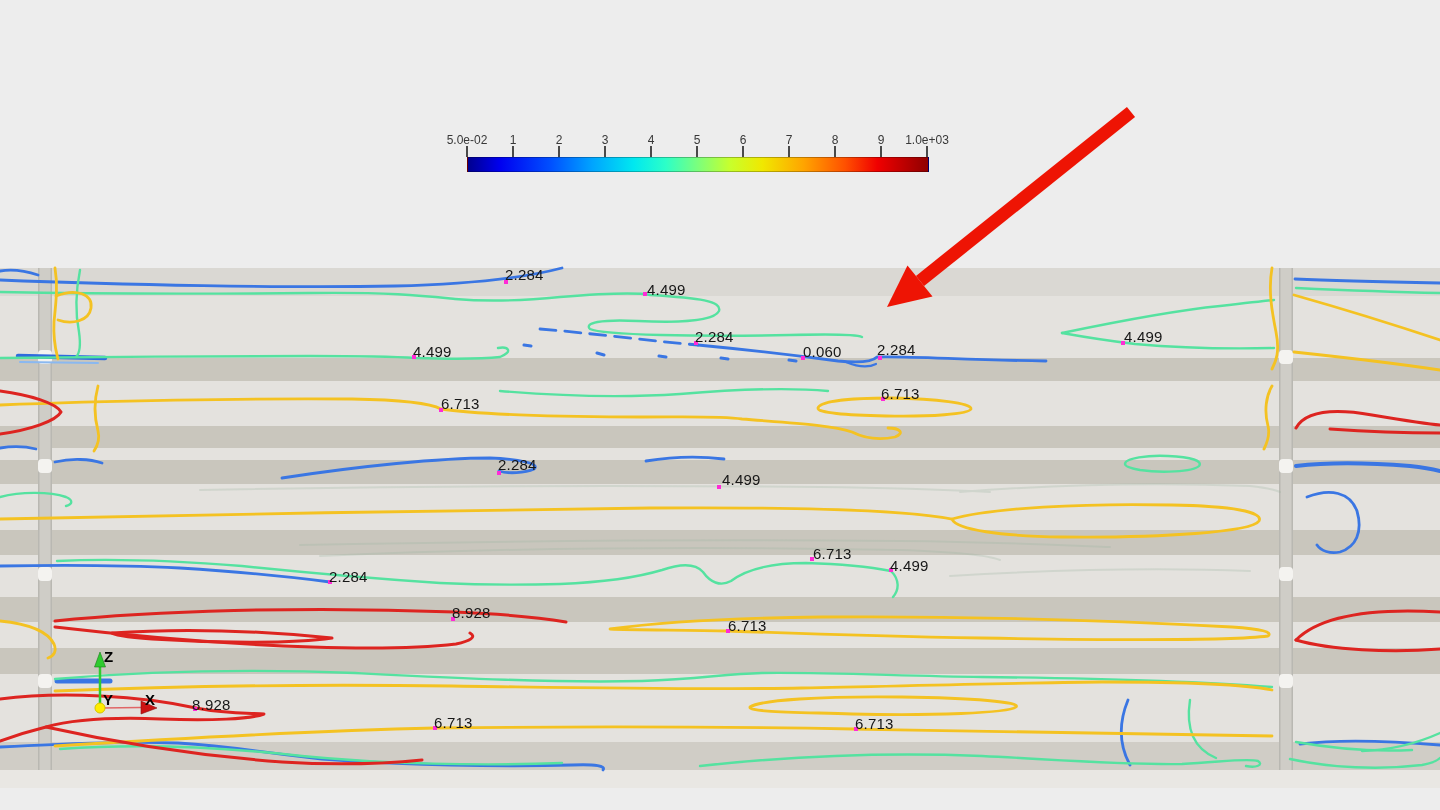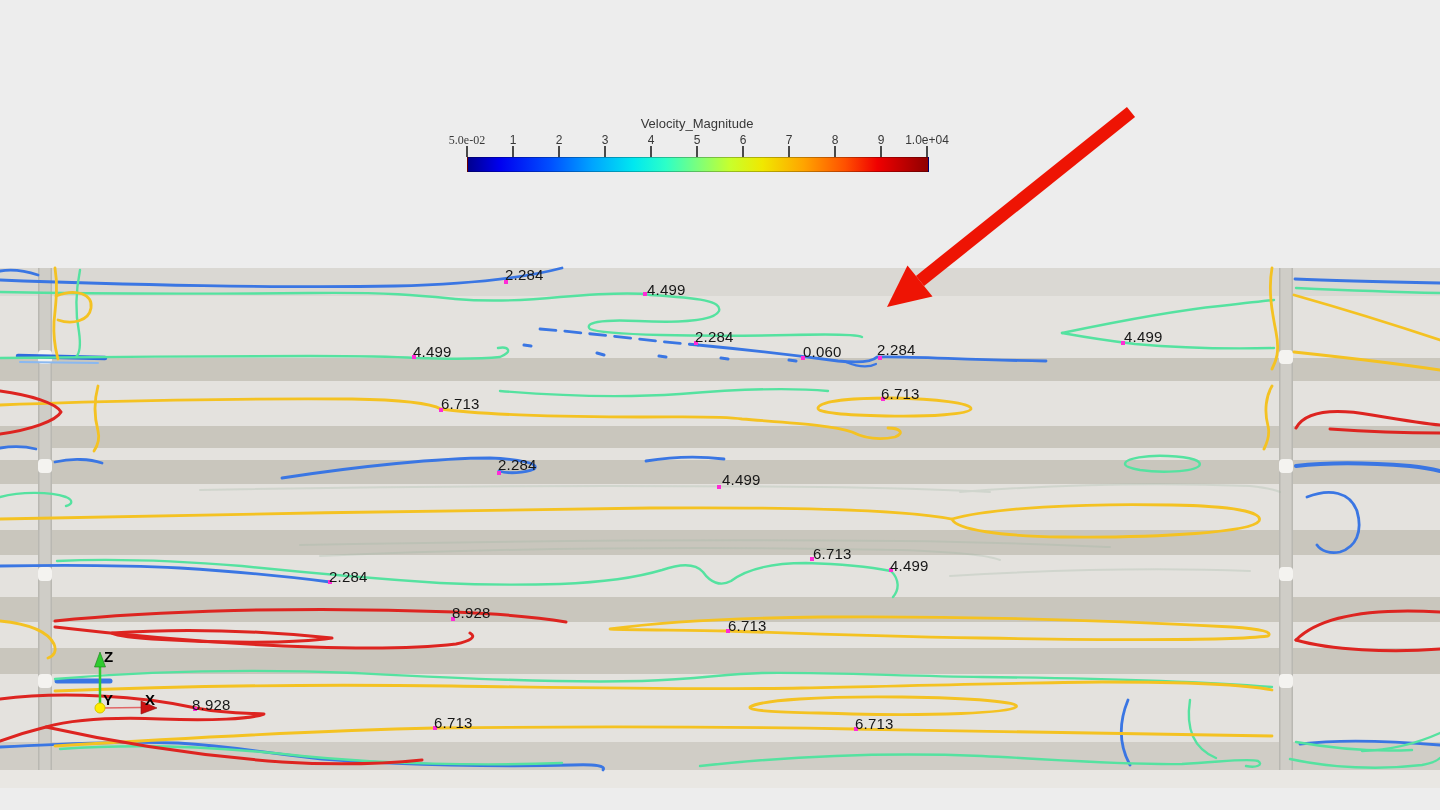--- a/index.html
+++ b/index.html
@@ -189,39 +189,38 @@
       <div class="contour-label" style="left: 728px; top: 617px;">6.713</div>
       <div class="cmarker" style="left: 193px; top: 707px; background: rgb(255, 43, 214);"></div>
       <div class="contour-label" style="left: 192px; top: 696px;">8.928</div>
       <div class="cmarker" style="left: 433px; top: 726px; background: rgb(255, 43, 214);"></div>
       <div class="contour-label" style="left: 434px; top: 714px;">6.713</div>
       <div class="cmarker" style="left: 854px; top: 727px; background: rgb(255, 43, 214);"></div>
       <div class="contour-label" style="left: 855px; top: 715px;">6.713</div>
     </div>
 
   <div class="colorbar" id="colorbar">
-    <div class="cb-title">Velocity_Magnitude</div>
     <div class="cb-bar"></div>
   <div class="cb-tick" style="left: -1px;"></div>
-      <div class="cb-lab" style="left: -30px; font-family: Liberation Serif, serif;">5.0e-02</div>
+      <div class="cb-lab" style="left: -30px;">5.0e-02</div>
       <div class="cb-tick" style="left: 45px;"></div>
       <div class="cb-lab" style="left: 16px;">1</div>
       <div class="cb-tick" style="left: 91px;"></div>
       <div class="cb-lab" style="left: 62px;">2</div>
       <div class="cb-tick" style="left: 137px;"></div>
       <div class="cb-lab" style="left: 108px;">3</div>
       <div class="cb-tick" style="left: 183px;"></div>
       <div class="cb-lab" style="left: 154px;">4</div>
       <div class="cb-tick" style="left: 229px;"></div>
       <div class="cb-lab" style="left: 200px;">5</div>
       <div class="cb-tick" style="left: 275px;"></div>
       <div class="cb-lab" style="left: 246px;">6</div>
       <div class="cb-tick" style="left: 321px;"></div>
       <div class="cb-lab" style="left: 292px;">7</div>
       <div class="cb-tick" style="left: 367px;"></div>
       <div class="cb-lab" style="left: 338px;">8</div>
       <div class="cb-tick" style="left: 413px;"></div>
       <div class="cb-lab" style="left: 384px;">9</div>
       <div class="cb-tick" style="left: 459px;"></div>
-      <div class="cb-lab" style="left: 430px;">1.0e+04</div>
+      <div class="cb-lab" style="left: 430px;">1.0e+03</div>
     </div>
 
 </div>
 
 </body></html>

